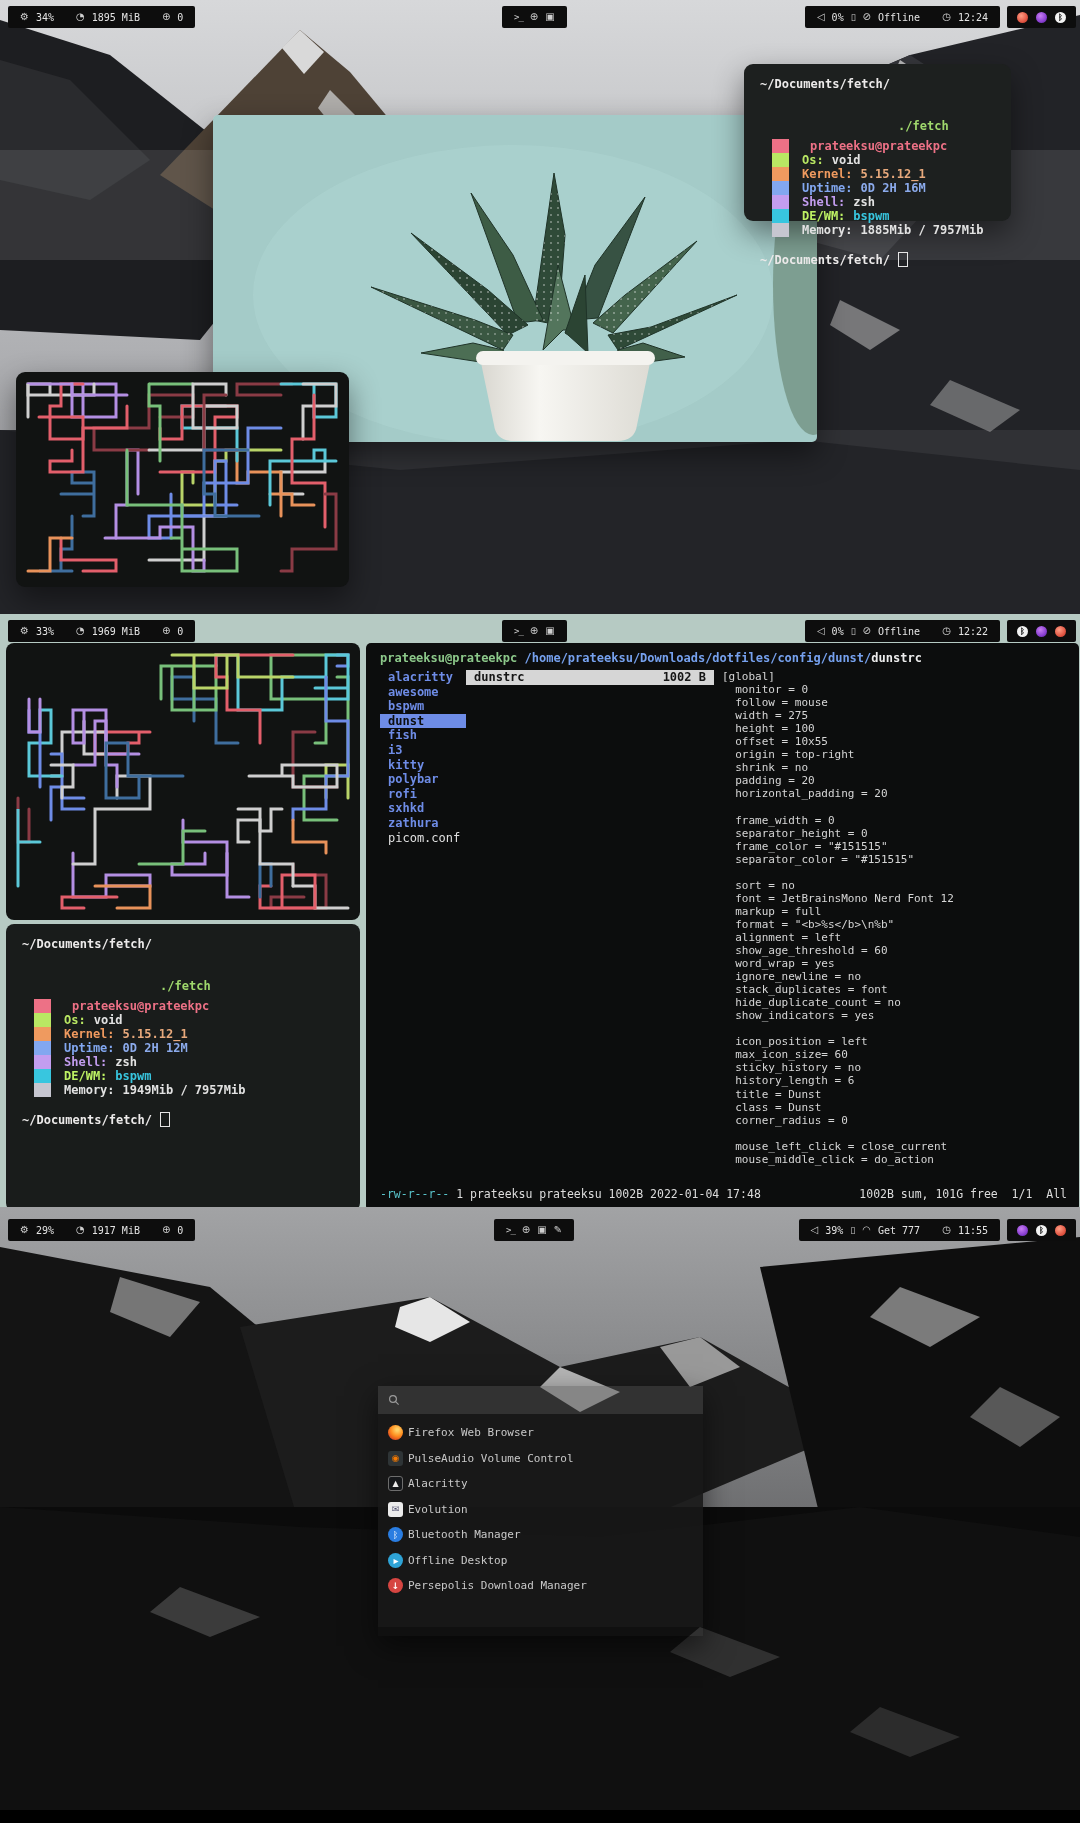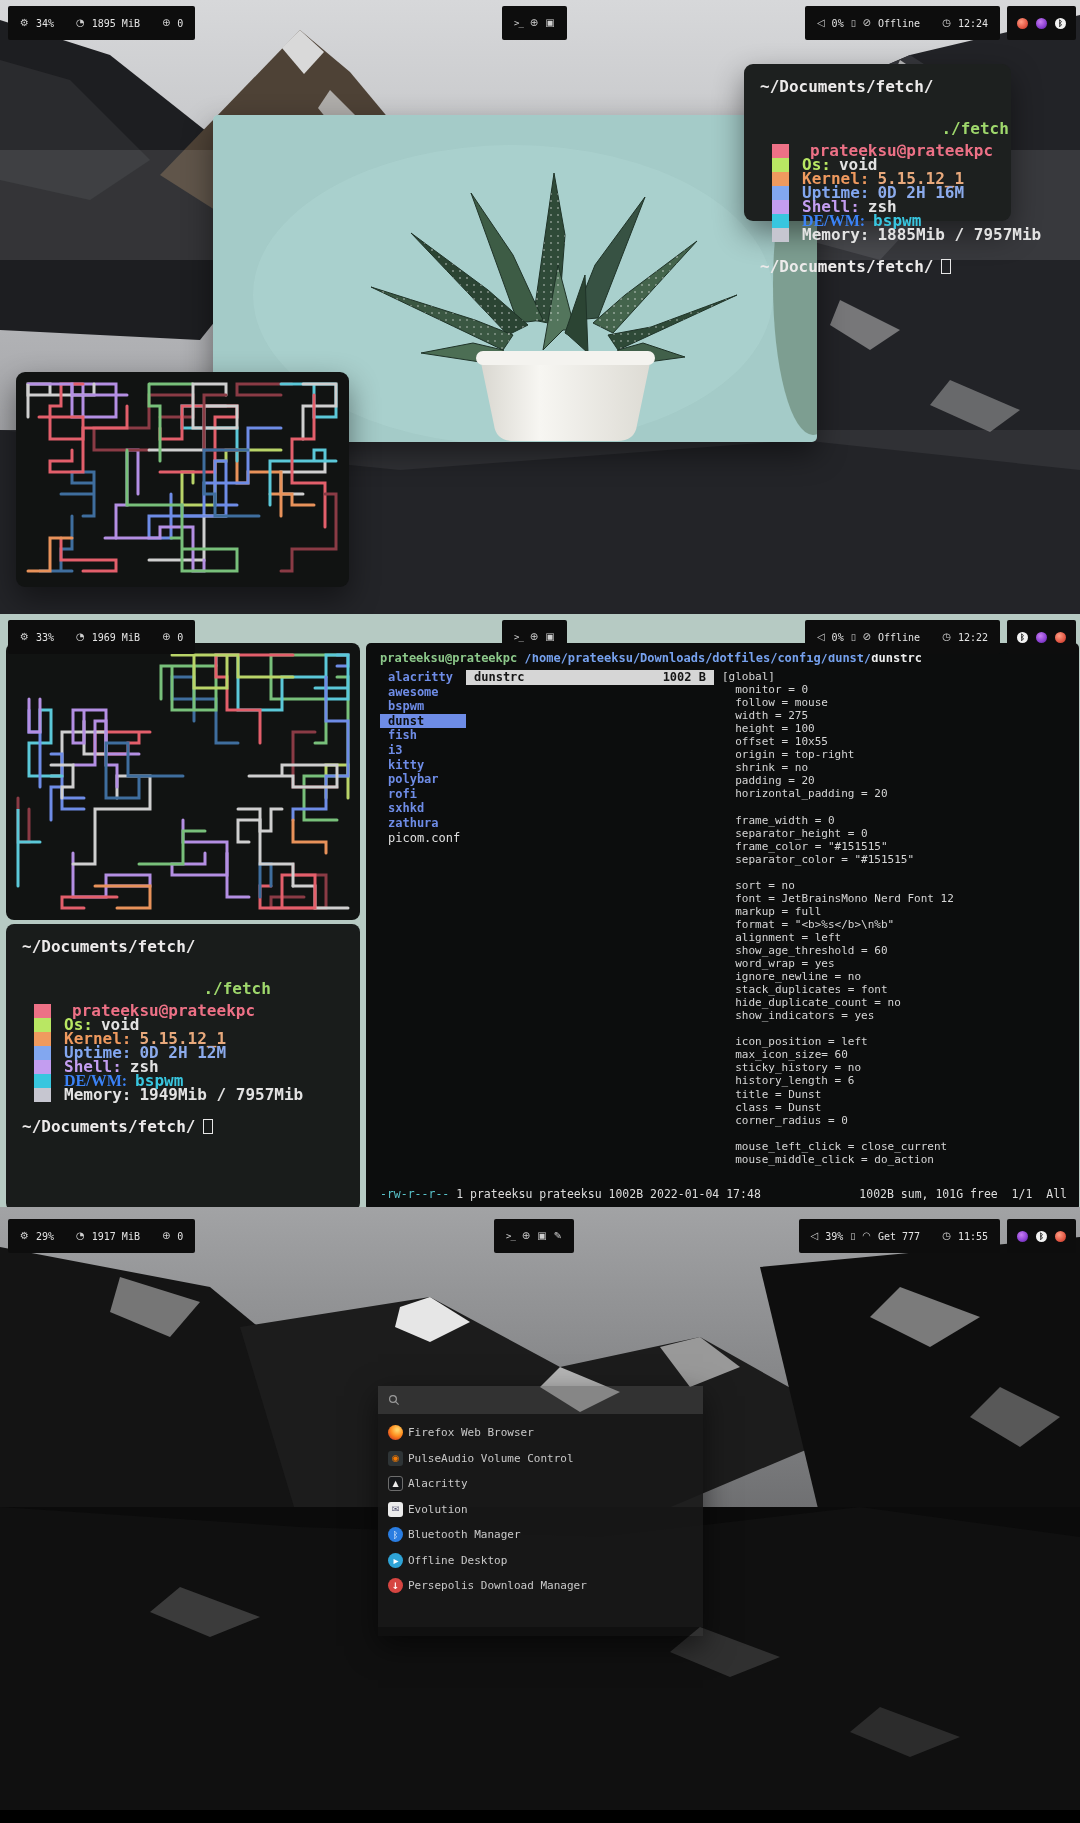--- a/index.html
+++ b/index.html
@@ -4,21 +4,21 @@
 <style>
   html,body{margin:0;padding:0;background:#000;}
   .stage{position:relative;width:1080px;height:1823px;overflow:hidden;font-family:"DejaVu Sans Mono",monospace;}
   .screen{position:absolute;left:0;width:1080px;overflow:hidden;}
   .s1{top:0;height:614px;background:#b9babd;}
   .s2{top:614px;height:606px;background:#b6cac3;}
   .s3{top:1207px;height:603px;background:#1a1a1a;}
   .wall{position:absolute;inset:0;}
 
   
-  .pb-module{position:absolute;top:6px;height:34px;background:#0d0d0d;color:#e4e4e4;
+  .pb-module{position:absolute;top:6px;height:22px;background:#0d0d0d;color:#e4e4e4;
     display:flex;align-items:center;gap:7px;padding:0 12px;font-size:10px;border-radius:2px;z-index:20;text-align:center;}
   .pb-left{left:8px;}
   .pb-center{left:502px;}
   .pb-right{right:80px;}
   .pb-tray{right:4px;gap:8px;padding:0 10px;}
   .s3 .pb-module{top:12px;}
   .pbi{font-family:"DejaVu Sans",sans-serif;font-size:10px;line-height:1;color:#cfcfcf;}
   .pbi-gear::before{content:"⚙";}
   .pbi-mem::before{content:"◔";}
   .pbi-globe::before{content:"⊕";}
@@ -33,21 +33,21 @@
   .pb-gap{width:8px;}
   .tray-dot{width:11px;height:11px;border-radius:50%;display:inline-flex;align-items:center;justify-content:center;}
   .tray-red{background:radial-gradient(circle at 38% 35%,#ff9d84,#e25744 60%,#b03224);}
   .tray-purple{background:radial-gradient(circle at 40% 35%,#c87ef2,#8a3fd1 60%,#4f1e8a);}
   .tray-bt{background:#f2f2f2;color:#101010;font-family:"DejaVu Sans",sans-serif;font-size:8px;font-weight:bold;}
 
   
   .win{position:absolute;box-shadow:0 12px 30px rgba(0,0,0,.45);}
 
   
-  .fetch-win{background:#1d201f;border-radius:9px;padding:13px 16px;color:#e2e2e2;font-size:16px;font-weight:bold;}
+  .fetch-win{background:#1d201f;border-radius:9px;padding:13px 16px;color:#e2e2e2;font-size:12px;font-weight:bold;}
   .fetch-prompt{display:flex;gap:8px;margin-bottom:6px;}
   .fp-path{color:#eceaea;}
   .fp-cmd{color:#9fd86c;margin-top:42px;}
   .fetch-line{display:flex;align-items:stretch;height:14px;line-height:14px;}
   .fetch-line .blk{width:17px;margin-left:12px;margin-right:13px;flex:none;}
   .fetch-line .flabel{margin-right:8px;white-space:pre;}
   .fetch-line .fval{white-space:pre;}
   .fetch-line:nth-child(1) .blk{background:#ed7186;}
   .fetch-line:nth-child(2) .blk{background:#b9e763;}
   .fetch-line:nth-child(3) .blk{background:#ef9a5f;}
@@ -55,21 +55,21 @@
   .fetch-line:nth-child(5) .blk{background:#c39df0;}
   .fetch-line:nth-child(6) .blk{background:#38c6df;}
   .fetch-line:nth-child(7) .blk{background:#c6c6d0;}
   .fetch-line:nth-child(1) .fval{color:#ed7186;}
   .fetch-line:nth-child(2) .flabel{color:#b9e763;}
   .fetch-line:nth-child(3) .flabel{color:#ef9a5f;}
   .fetch-line:nth-child(3) .fval{color:#e8a97c;}
   .fetch-line:nth-child(4) .flabel{color:#82a7f0;}
   .fetch-line:nth-child(4) .fval{color:#8cabec;}
   .fetch-line:nth-child(5) .flabel{color:#c39df0;}
-  .fetch-line:nth-child(6) .flabel{color:#3b82f6;font-family:Liberation Serif, serif;}
+  .fetch-line:nth-child(6) .flabel{color:#bef264;}
   .fetch-line:nth-child(6) .fval{color:#38c6df;}
   .fetch-line:nth-child(7) .flabel{color:#e2e2e2;}
   .fetch-prompt2{display:flex;gap:8px;margin-top:15px;align-items:center;}
   .cursor-block{width:8px;height:13px;border:1.5px solid #e6e6e6;display:inline-block;}
 
   
   .pipes-win{background:#111312;border-radius:9px;overflow:hidden;}
 
   
   .plant-win{border-radius:5px;overflow:hidden;}

